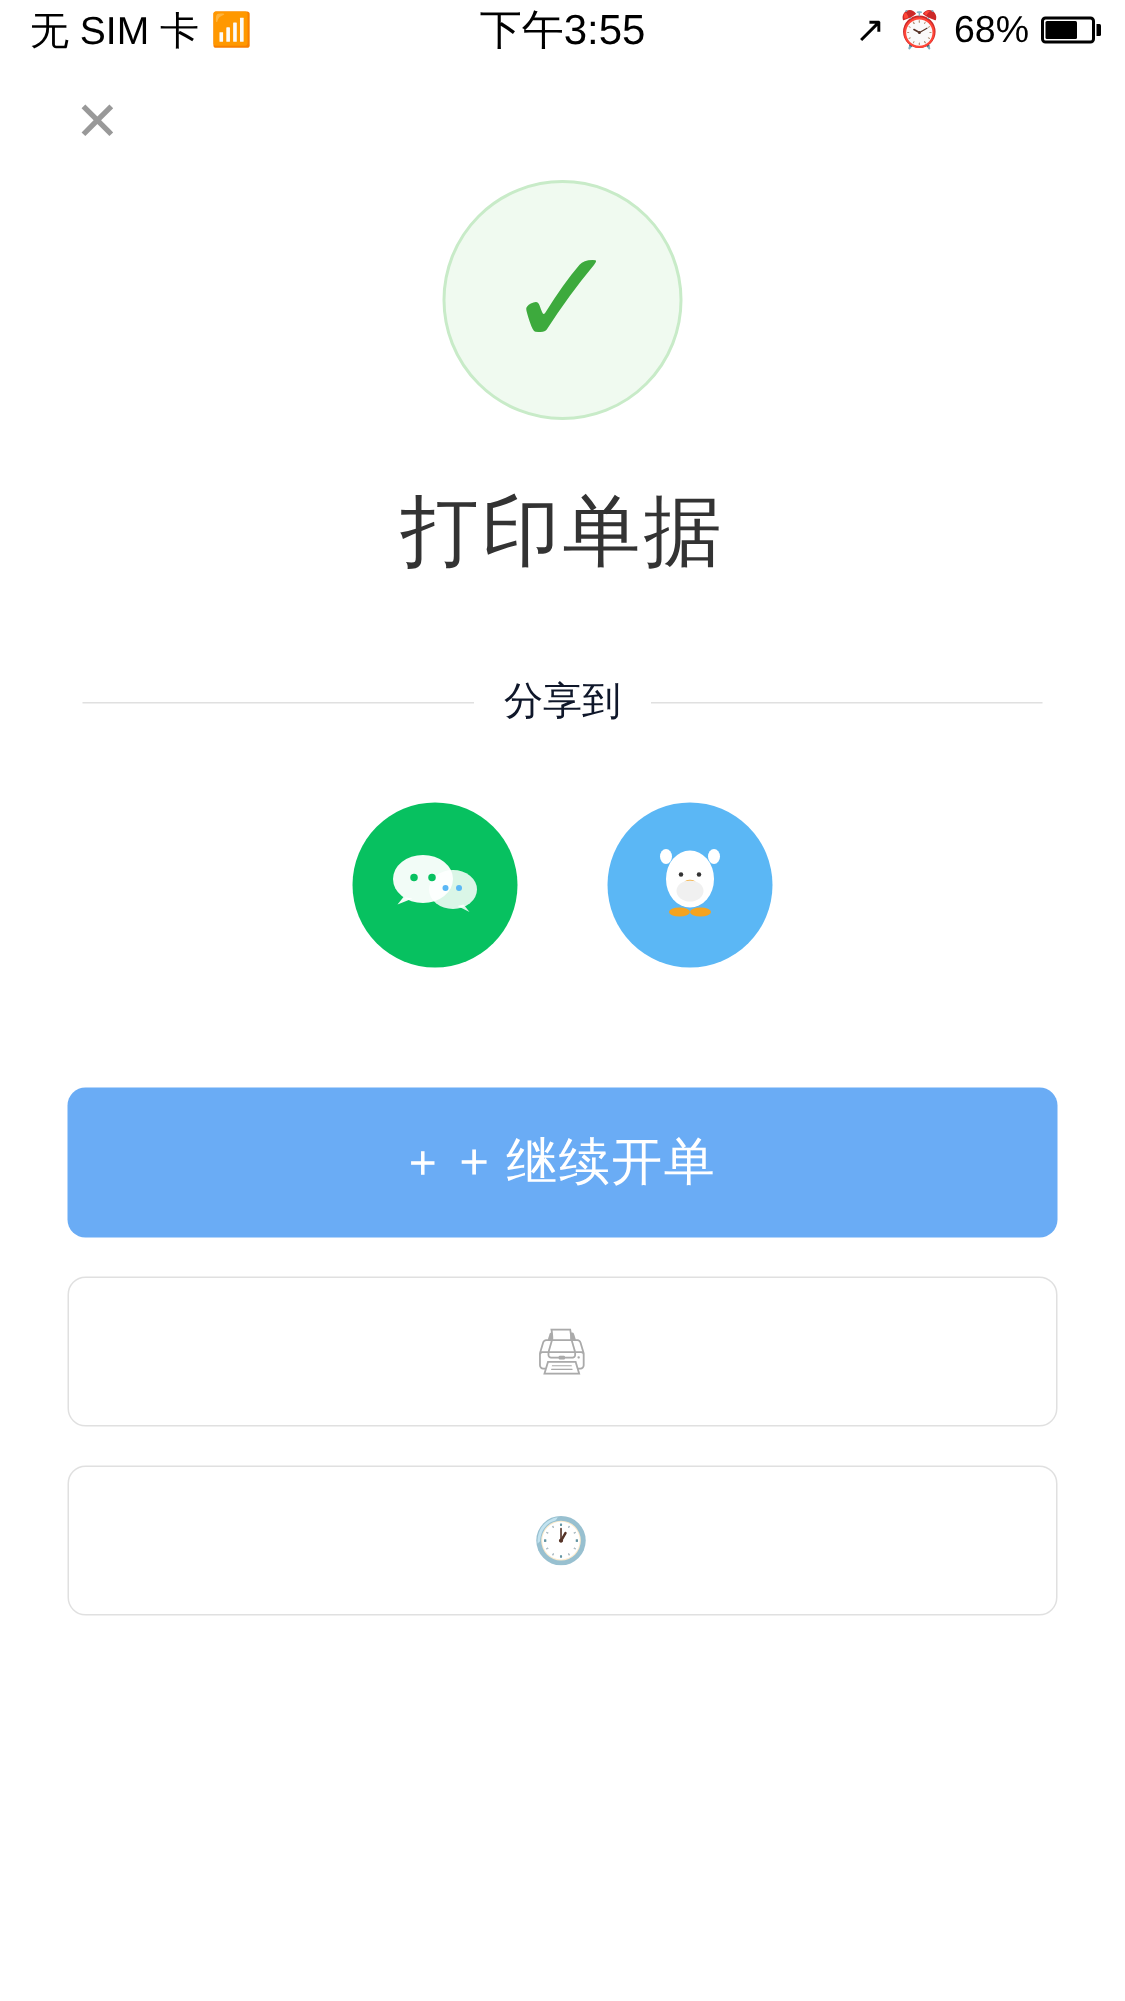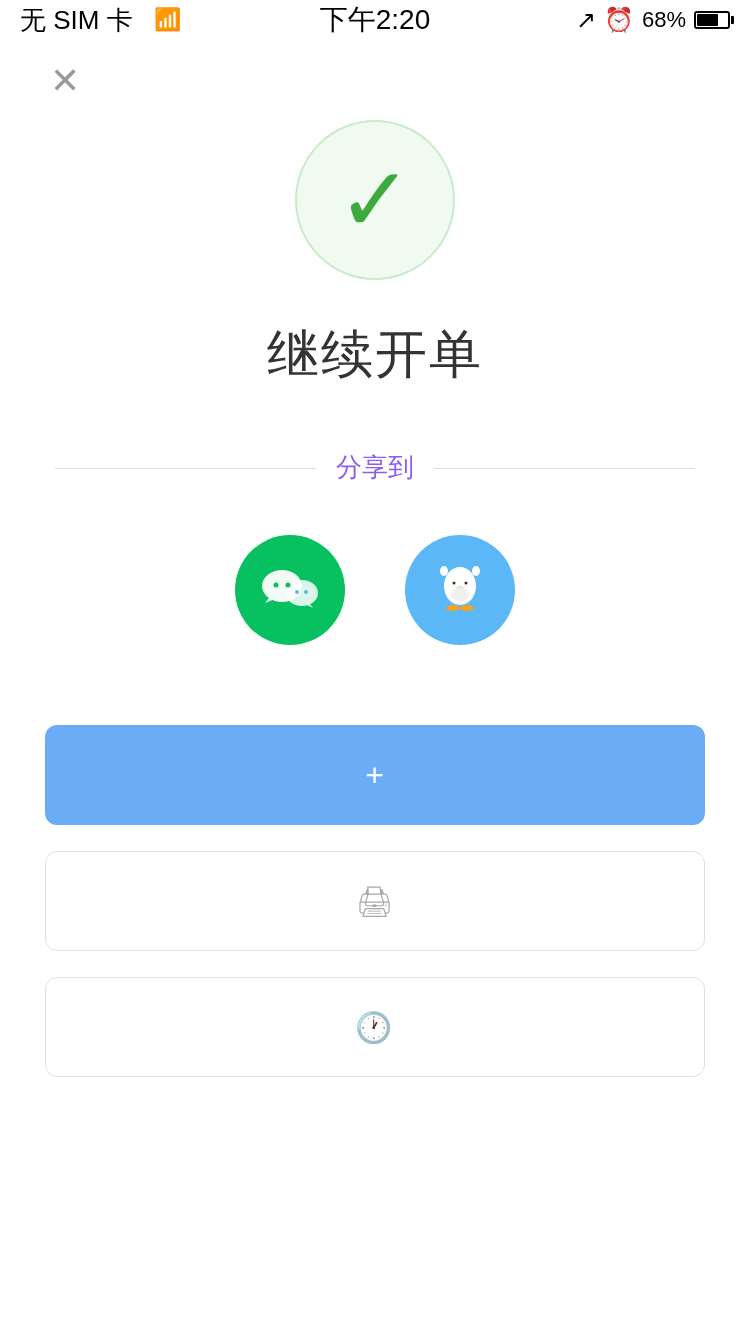--- a/index.html
+++ b/index.html
@@ -25,21 +25,21 @@
       display: flex;
       align-items: center;
       justify-content: space-between;
       padding: 0 20px;
       background: #ffffff;
     }
 
     .status-left {
       display: flex;
       align-items: center;
-      gap: 22px;
+      gap: 8px;
       font-size: 26px;
       font-weight: 400;
       color: #000;
     }
 
     .status-center {
       font-size: 28px;
       font-weight: 500;
       color: #000;
       position: absolute;
@@ -53,21 +53,21 @@
       gap: 8px;
       font-size: 24px;
       color: #000;
     }
 
     .wifi-icon {
       font-size: 22px;
     }
 
     .battery-text {
-      font-size: 22px;
+      font-size: 25px;
     }
 
     .battery-icon {
       width: 36px;
       height: 18px;
       border: 2px solid #000;
       border-radius: 3px;
       position: relative;
       display: inline-block;
     }
@@ -167,21 +167,21 @@
       right: 0;
       top: 50%;
       height: 1px;
       background: #e0e0e0;
     }
 
     .share-label {
       background: #fff;
       padding: 0 20px;
       font-size: 26px;
-      color: #8b5cf6;
+      color: #0f172a;
       position: relative;
       z-index: 1;
     }
 
     
     .share-icons {
       display: flex;
       gap: 60px;
       margin-bottom: 80px;
     }
@@ -275,42 +275,42 @@
     }
   </style>
 </head>
 <body>
 
 <div class="status-bar">
   <div class="status-left">
     <span>无 SIM 卡</span>
     <span class="wifi-icon">📶</span>
   </div>
-  <div class="status-center">下午2:20</div>
+  <div class="status-center">下午3:55</div>
   <div class="status-right">
     <span>↗</span>
     <span>⏰</span>
     <span class="battery-text">68%</span>
     <span class="battery-icon">
       <span class="battery-fill"></span>
     </span>
   </div>
 </div>
 
 <div class="close-button">
   <span class="close-x">✕</span>
 </div>
 
 <div class="main-content">
 
   <div class="success-circle">
     <span class="checkmark">✓</span>
   </div>
 
-  <h1 class="success-title">继续开单</h1>
+  <h1 class="success-title">打印单据</h1>
 
   <div class="share-divider">
     <span class="share-label">分享到</span>
   </div>
 
   <div class="share-icons">
     <button class="share-icon-btn wechat-btn">
       <svg class="wechat-icon-svg" viewBox="0 0 70 70" fill="none" xmlns="http://www.w3.org/2000/svg">
 
         <ellipse cx="27" cy="31" rx="20" ry="16" fill="white" opacity="0.95"></ellipse>
@@ -347,20 +347,21 @@
 
         <ellipse cx="16" cy="13" rx="4" ry="5" fill="white"></ellipse>
         <ellipse cx="48" cy="13" rx="4" ry="5" fill="white"></ellipse>
       </svg>
     </button>
   </div>
 
   <div class="action-buttons">
     <button class="btn-primary">
       <span class="plus-icon btn-icon">+</span>
+      <span>+ 继续开单</span>
     </button>
 
     <button class="btn-secondary">
       <span class="btn-icon">🖨</span>
     </button>
 
     <button class="btn-secondary">
       <span class="btn-icon">🕐</span>
     </button>
   </div>

